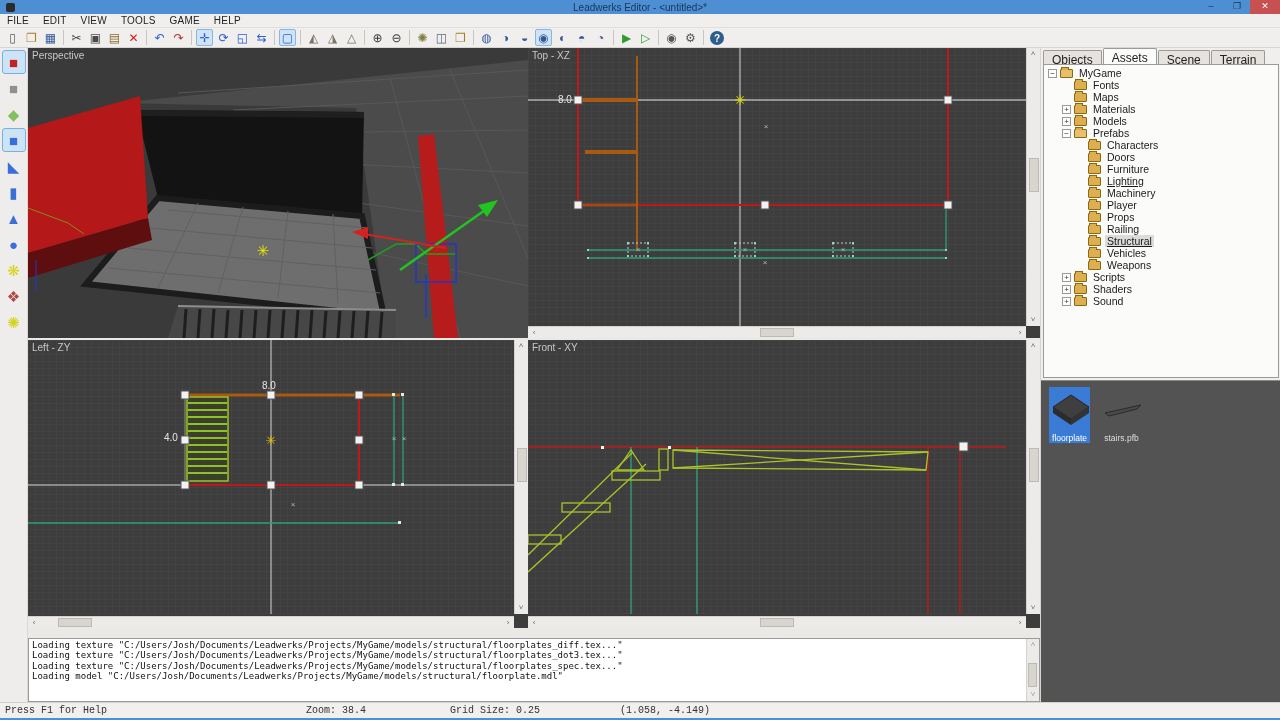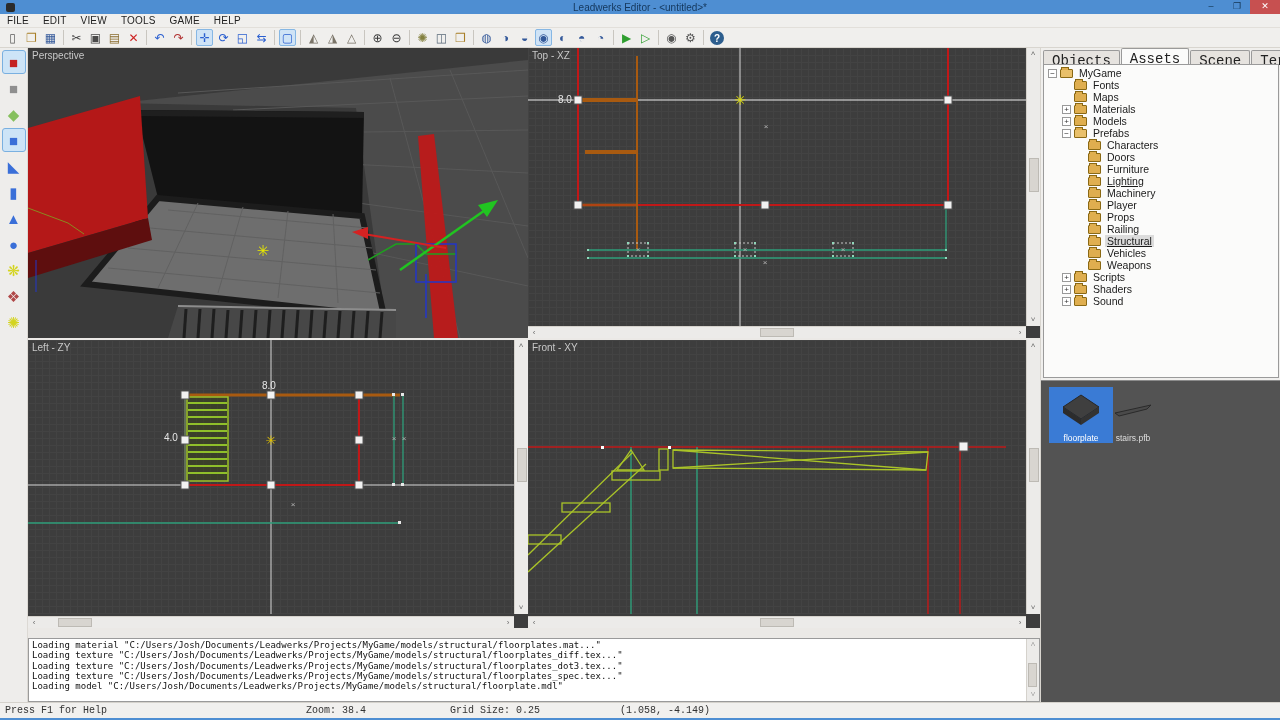--- a/index.html
+++ b/index.html
@@ -47,33 +47,33 @@
   .vthumb { position:absolute; left:2px; width:10px; height:34px; background:#d8d5d0; border:1px solid #bdbab4; }
   .hthumb { position:absolute; top:1px; height:9px; width:34px; background:#d8d5d0; border:1px solid #bdbab4; }
 
   
   #console { position:absolute; left:28px; top:638px; width:1012px; height:64px; background:#fff; border:1px solid #9a9a9a; font-family:"DejaVu Sans Mono", monospace; font-size:9px; color:#111; padding:1px 3px; line-height:10.3px; overflow:hidden; }
   #console-scroll { position:absolute; right:0; top:0; bottom:0; width:13px; background:#ecebe9; border-left:1px solid #d5d2cc; }
 
   
   #right-panel { position:absolute; left:1040px; top:48px; width:240px; height:654px; background:#f0efed; border-left:1px solid #d8d5cf; }
   #tabs { position:absolute; left:2px; top:0px; height:16px; display:flex; align-items:flex-end; }
-  .tab { font-size:14px; color:#222; padding:2px 8px 1px 8px; border:1px solid #9a9a9a; border-bottom:none; background:#e6e3df; margin-right:1px; border-radius:2px 2px 0 0; height:14px;font-family:Liberation Mono, monospace; }
+  .tab { font-size:12px; color:#222; padding:2px 8px 1px 8px; border:1px solid #9a9a9a; border-bottom:none; background:#e6e3df; margin-right:1px; border-radius:2px 2px 0 0; height:14px; }
   .tab.active { background:#fbfbfa; height:16px; position:relative; z-index:2; }
   #tree { position:absolute; left:2px; top:16px; width:236px; height:314px; background:#fbfbfa; border:1px solid #9a9a9a; overflow:hidden; padding-top:2px; }
   .tree-row { height:12px; display:flex; align-items:center; font-size:10.5px; color:#1a1a1a; white-space:nowrap; }
   .tree-row.selected .tree-label { background:#dcdcdc;text-decoration:underline; }
   .expander { width:9px; height:9px; border:1px solid #999; background:#fff; font-size:8px; line-height:7px; text-align:center; color:#333; margin-right:3px; flex:0 0 9px; }
   .exp-spacer { width:12px; flex:0 0 12px; }
   .folder-ic { width:13px; height:9px; background:#dfae4f; border:1px solid #8a6914; border-radius:1px; margin-right:4px; position:relative; flex:0 0 13px; }
   .folder-ic::before { content:""; position:absolute; left:0; top:-3px; width:6px; height:2px; background:#dfae4f; border:1px solid #8a6914; border-bottom:none; }
   .tree-label { padding:0 2px; }
 
   #thumbs { position:absolute; left:0; top:332px; width:240px; height:348px; background:#535353; border-top:1px solid #8b8b8b; }
-  .thumb-tile { position:absolute; top:6px; width:64px; text-align:center; }
+  .thumb-tile { position:absolute; top:6px; width:41px; text-align:center; }
   .thumb-img { width:44px; height:44px; margin:0 auto; position:relative; }
   .thumb-label { font-size:8.5px; color:#ddd; margin-top:2px; }
   .thumb-tile.selected { background:#3a7bd5; }
   .thumb-tile.selected .thumb-label { color:#fff; }
 
   
   #statusbar { position:absolute; left:0; top:702px; width:1280px; height:16px; background:#f1f0ee; border-top:1px solid #d5d2cc; font-size:10px; color:#333; }
   .status-seg { position:absolute; top:2px;font-family:Liberation Mono, monospace; }
   #bottom-edge { position:absolute; left:0; top:718px; width:1280px; height:2px; background:#4e8ed2; }
 </style>
@@ -405,21 +405,20 @@
   </div>
   <div class="hscroll" style="width:498px;">
     <span class="scroll-arrow" style="left:0;top:0;">‹</span>
       <span class="scroll-arrow" style="right:0;top:0;">›</span>
     <span class="hthumb" style="left:232px;"></span>
   </div>
 </div>
 
 <div id="console">
   <div id="console-lines">
-      <div>Loading material "C:/Users/Josh/Documents/Leadwerks/Projects/MyGame/models/structural/floorplates.mat..."</div>
       <div>Loading texture "C:/Users/Josh/Documents/Leadwerks/Projects/MyGame/models/structural/floorplates_diff.tex..."</div>
       <div>Loading texture "C:/Users/Josh/Documents/Leadwerks/Projects/MyGame/models/structural/floorplates_dot3.tex..."</div>
       <div>Loading texture "C:/Users/Josh/Documents/Leadwerks/Projects/MyGame/models/structural/floorplates_spec.tex..."</div>
       <div>Loading model "C:/Users/Josh/Documents/Leadwerks/Projects/MyGame/models/structural/floorplate.mdl"</div>
     </div>
   <div id="console-scroll">
     <span class="scroll-arrow" style="top:0;left:0;">˄</span>
       <span class="scroll-arrow" style="bottom:0;left:0;">˅</span>
     <span class="vthumb" style="top:24px;left:1px;width:9px;height:24px;"></span>
   </div>

